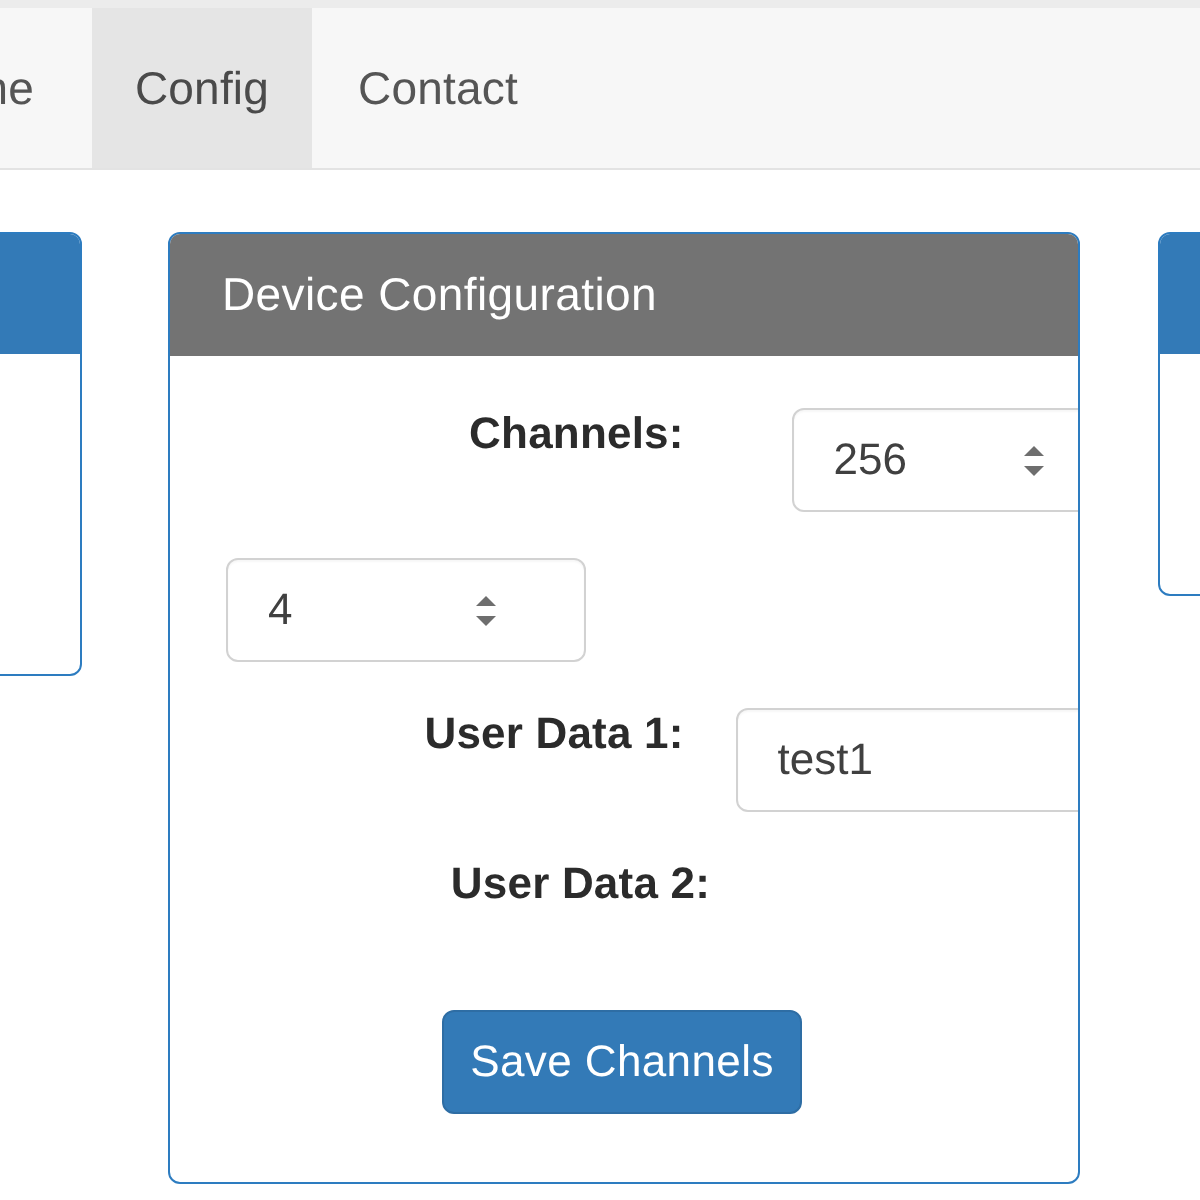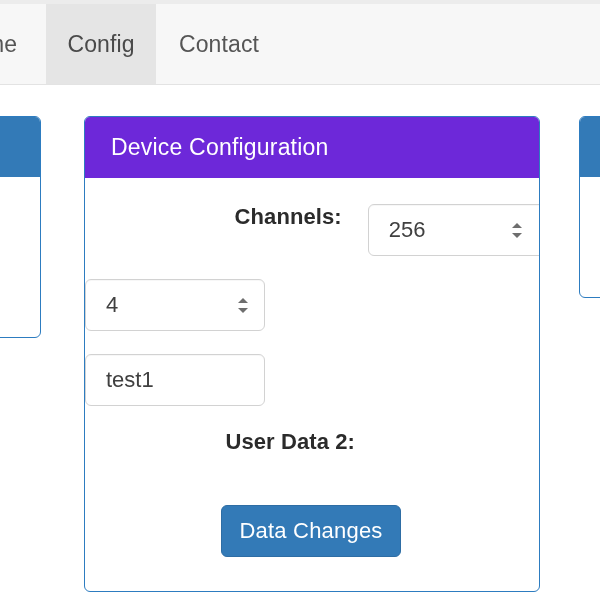--- a/index.html
+++ b/index.html
@@ -110,21 +110,21 @@
     width: 456px;
     height: 476px;
     box-sizing: border-box;
     border: 1px solid #2d7cc0;
     border-radius: 6px;
     background: #ffffff;
     overflow: hidden;
   }
   #card-header {
     height: 61px;
-    background: #6d28d9;
+    background: #737373;
     display: flex;
     align-items: center;
     padding-left: 26px;
     box-sizing: border-box;
   }
   #card-header-title {
     color: #ffffff;
     font-size: 23px;
     letter-spacing: 0.2px;
   }
@@ -174,20 +174,21 @@
     background: #ffffff;
     font-family: "Liberation Sans", sans-serif;
     font-size: 22px;
     color: #404040;
     padding: 0 14px 0 20px;
     outline: none;
     box-shadow: inset 0 1px 1px rgba(0,0,0,0.035);
   }
   .form-control.is-number {
     padding-right: 34px;
+    margin-left: 28px;
   }
 
   
   .spinner {
     position: absolute;
     right: 14px;
     top: 50%;
     transform: translateY(-50%);
     width: 16px;
     height: 28px;
@@ -281,27 +282,28 @@
         <div class="form-control-wrap">
           <input class="form-control is-number" type="text" value="4" style="">
           <span class="spinner">
             <span class="arrow up"></span>
             <span class="arrow down"></span>
           </span>
         </div>
       </div>
 
       <div class="form-row" id="row-userdata1">
+        <div class="form-label">User Data 1:</div>
         <div class="form-control-wrap">
           <input class="form-control" type="text" value="test1" style="">
         </div>
       </div>
 
       <div class="form-row" id="row-userdata2">
         <div class="form-label">User Data 2:</div>
       </div>
 
-      <button id="save-button">Data Changes</button>
+      <button id="save-button">Save Channels</button>
 
     </div>
   </div>
 
 </div>
 
 </body></html>

